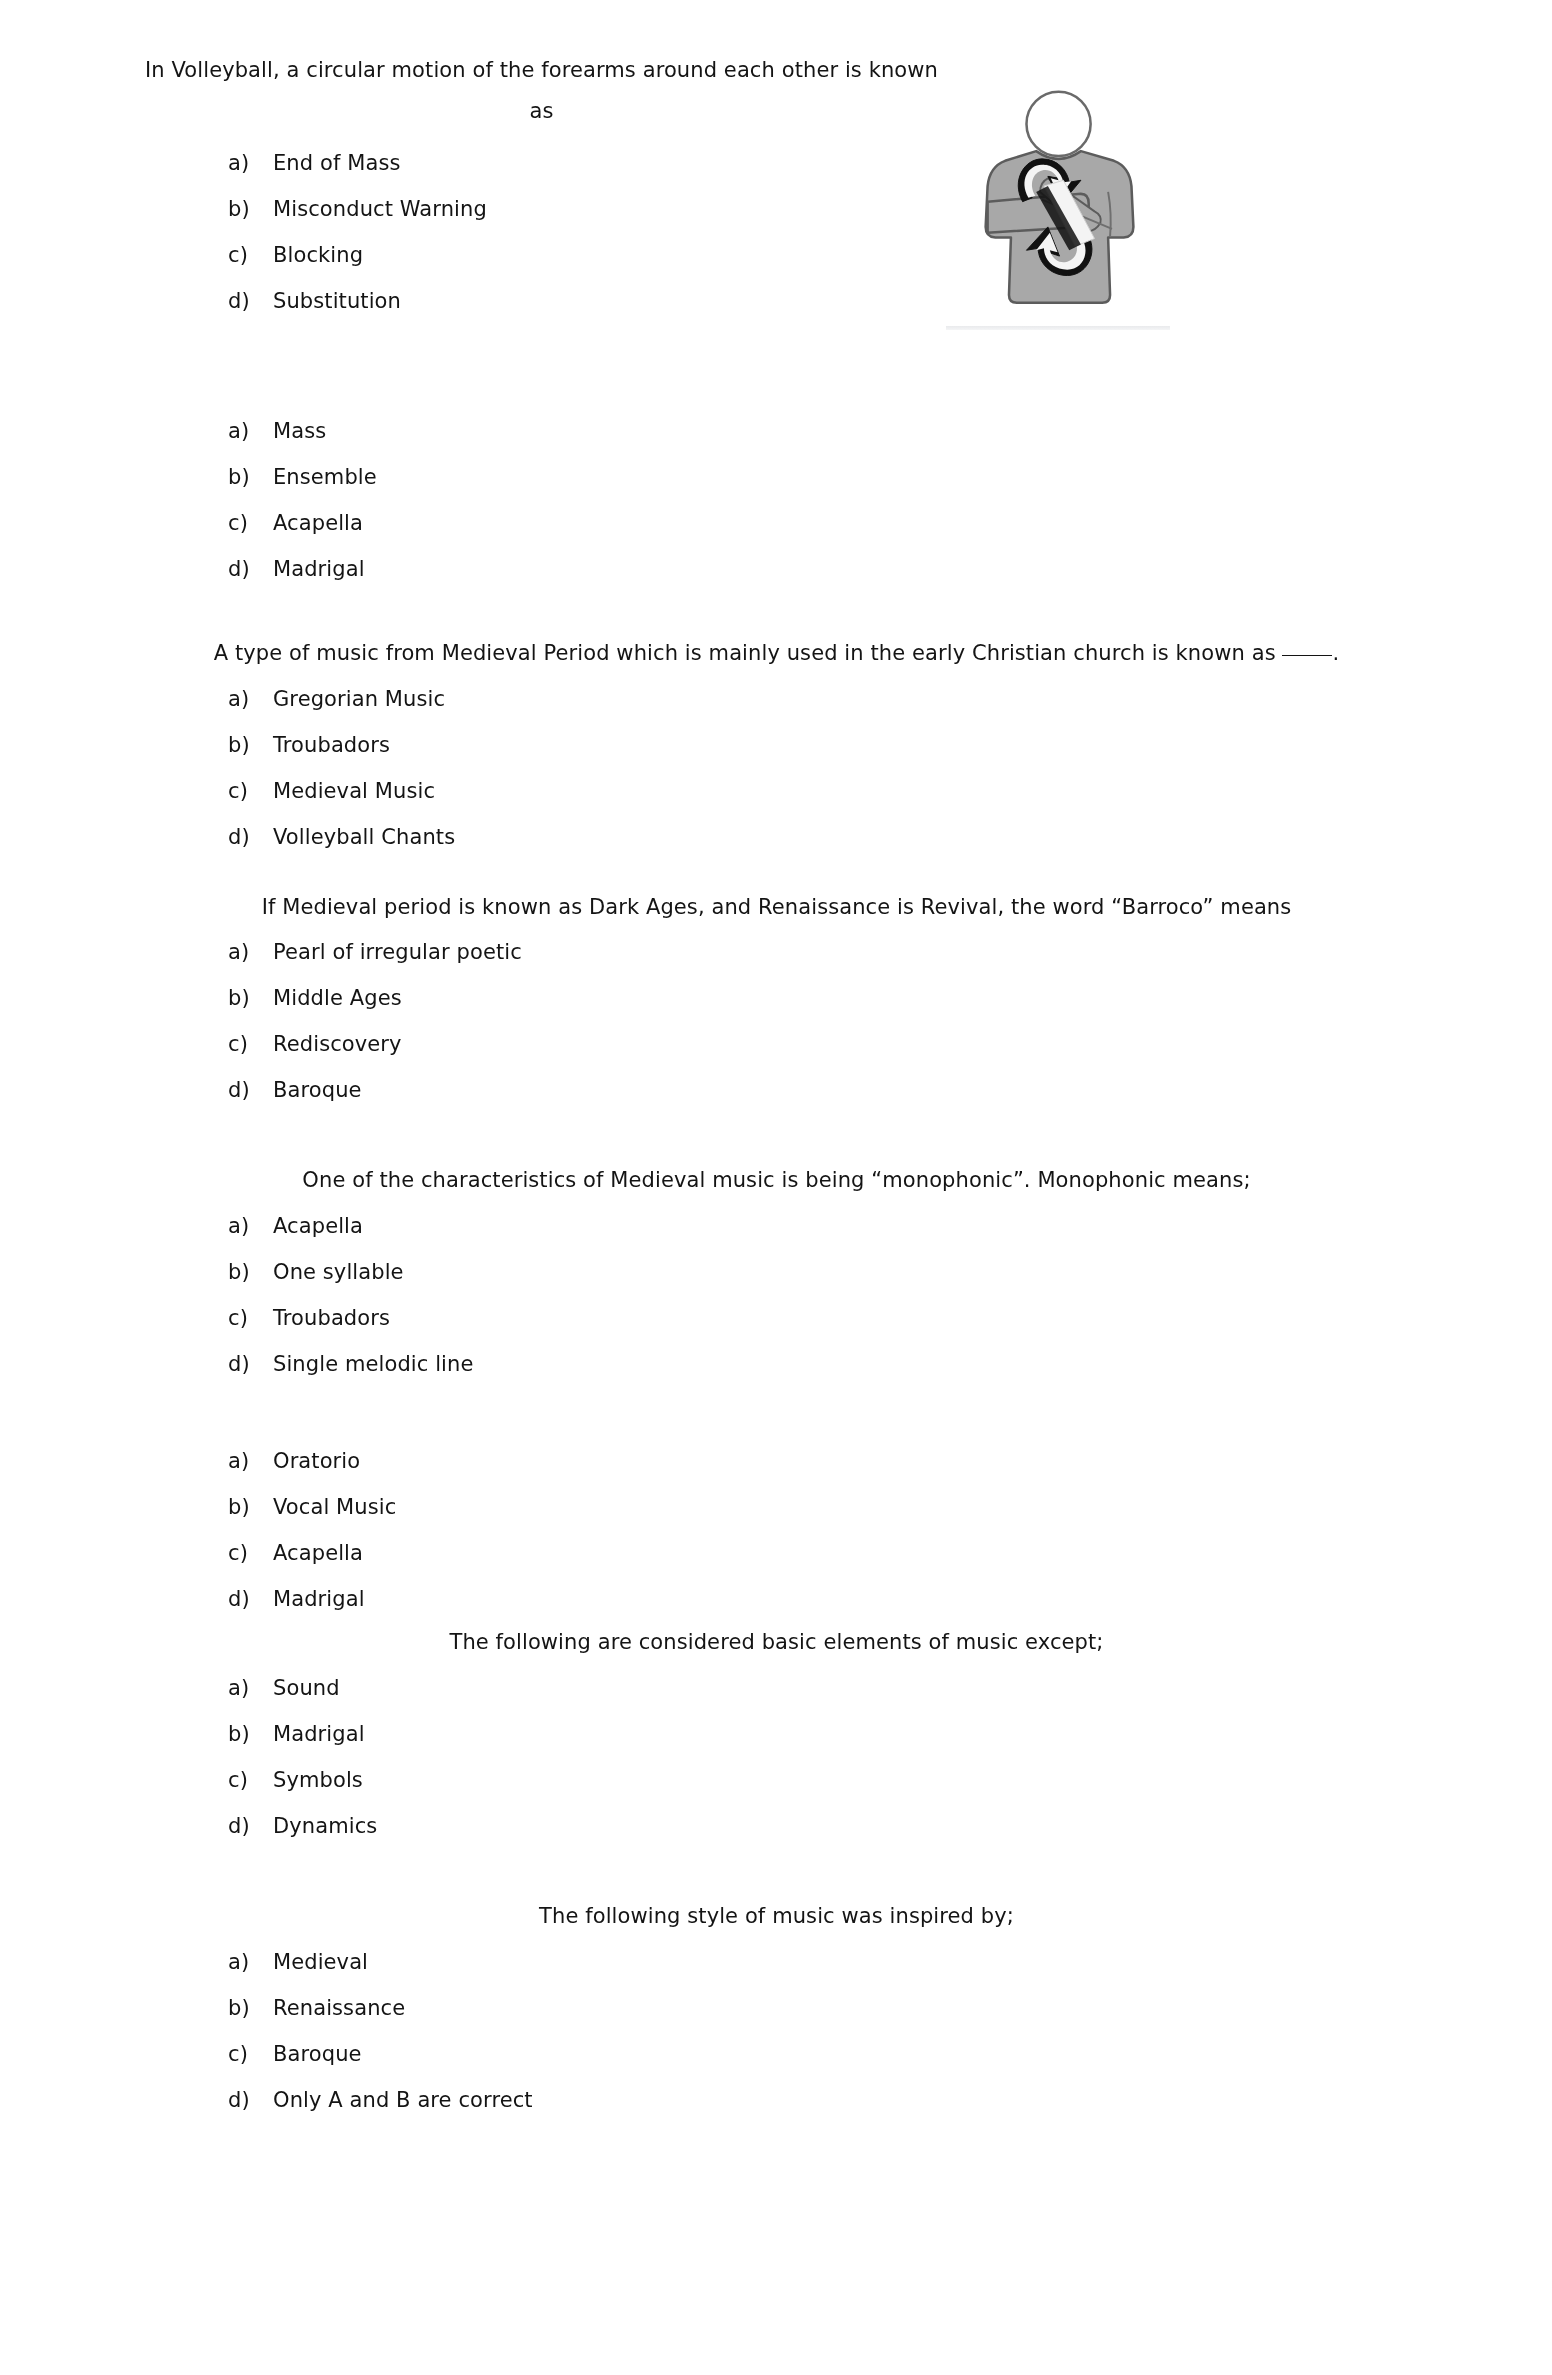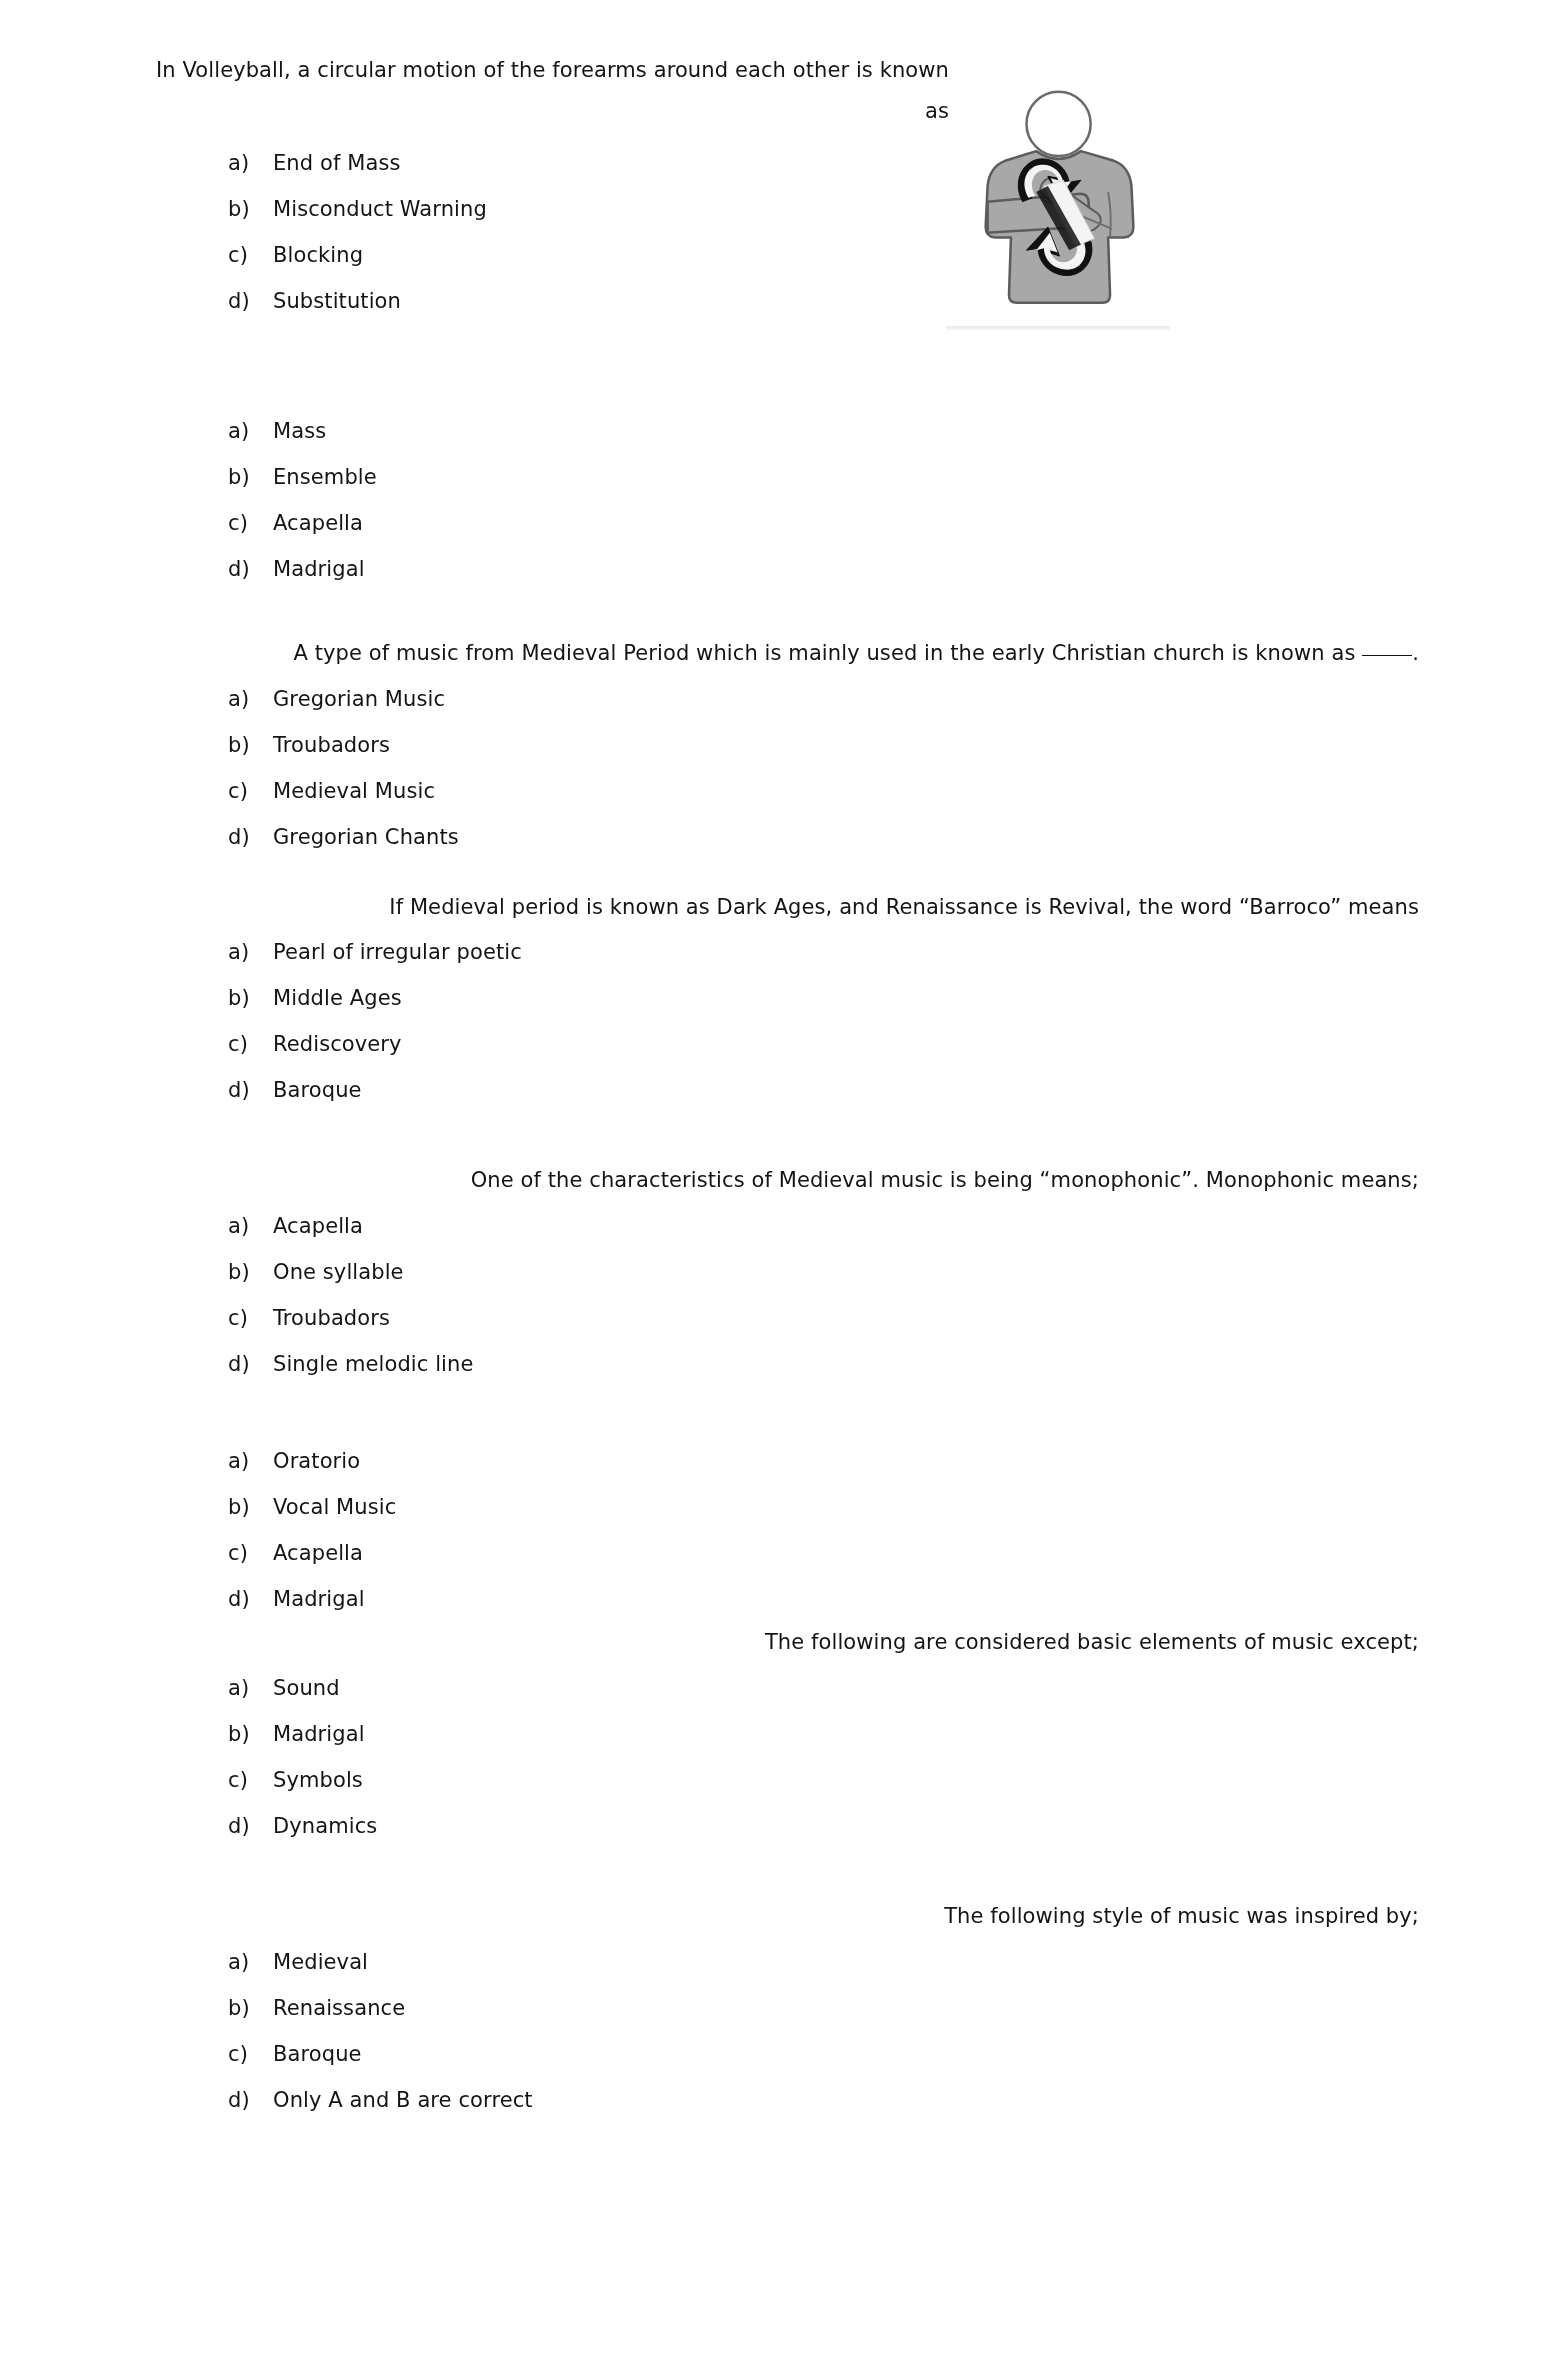--- a/index.html
+++ b/index.html
@@ -33,21 +33,21 @@
   .qtext {
     font-size: 21px;
     line-height: 41px;
     text-align: justify;
     text-justify: inter-word;
     letter-spacing: 0.1px;
     color: #141414;
     margin: 0;
   }
   .qtext.nojustify {
-    text-align: right;
+    text-align: center;
   }
   .options {
     list-style: none;
     margin: 0;
     padding: 0;
   }
   .opt {
     display: flex;
     align-items: baseline;
     font-size: 21px;
@@ -231,21 +231,21 @@
         <li class="opt">
           <span class="opt-marker">b)</span>
           <span class="opt-label">Troubadors</span>
         </li>
         <li class="opt">
           <span class="opt-marker">c)</span>
           <span class="opt-label">Medieval Music</span>
         </li>
         <li class="opt">
           <span class="opt-marker">d)</span>
-          <span class="opt-label">Gregorian Chants</span>
+          <span class="opt-label">Volleyball Chants</span>
         </li>
       </ul>
     </div>
 
     <div class="gap-md" style="height:27px;"></div>
 
     <div class="qblock">
       <p class="qtext nojustify">If Medieval period is known as Dark Ages, and Renaissance is Revival, the word “Barroco” means</p>
       <div class="gap-sm" style="height:1.9px;"></div>
       <ul class="options">

